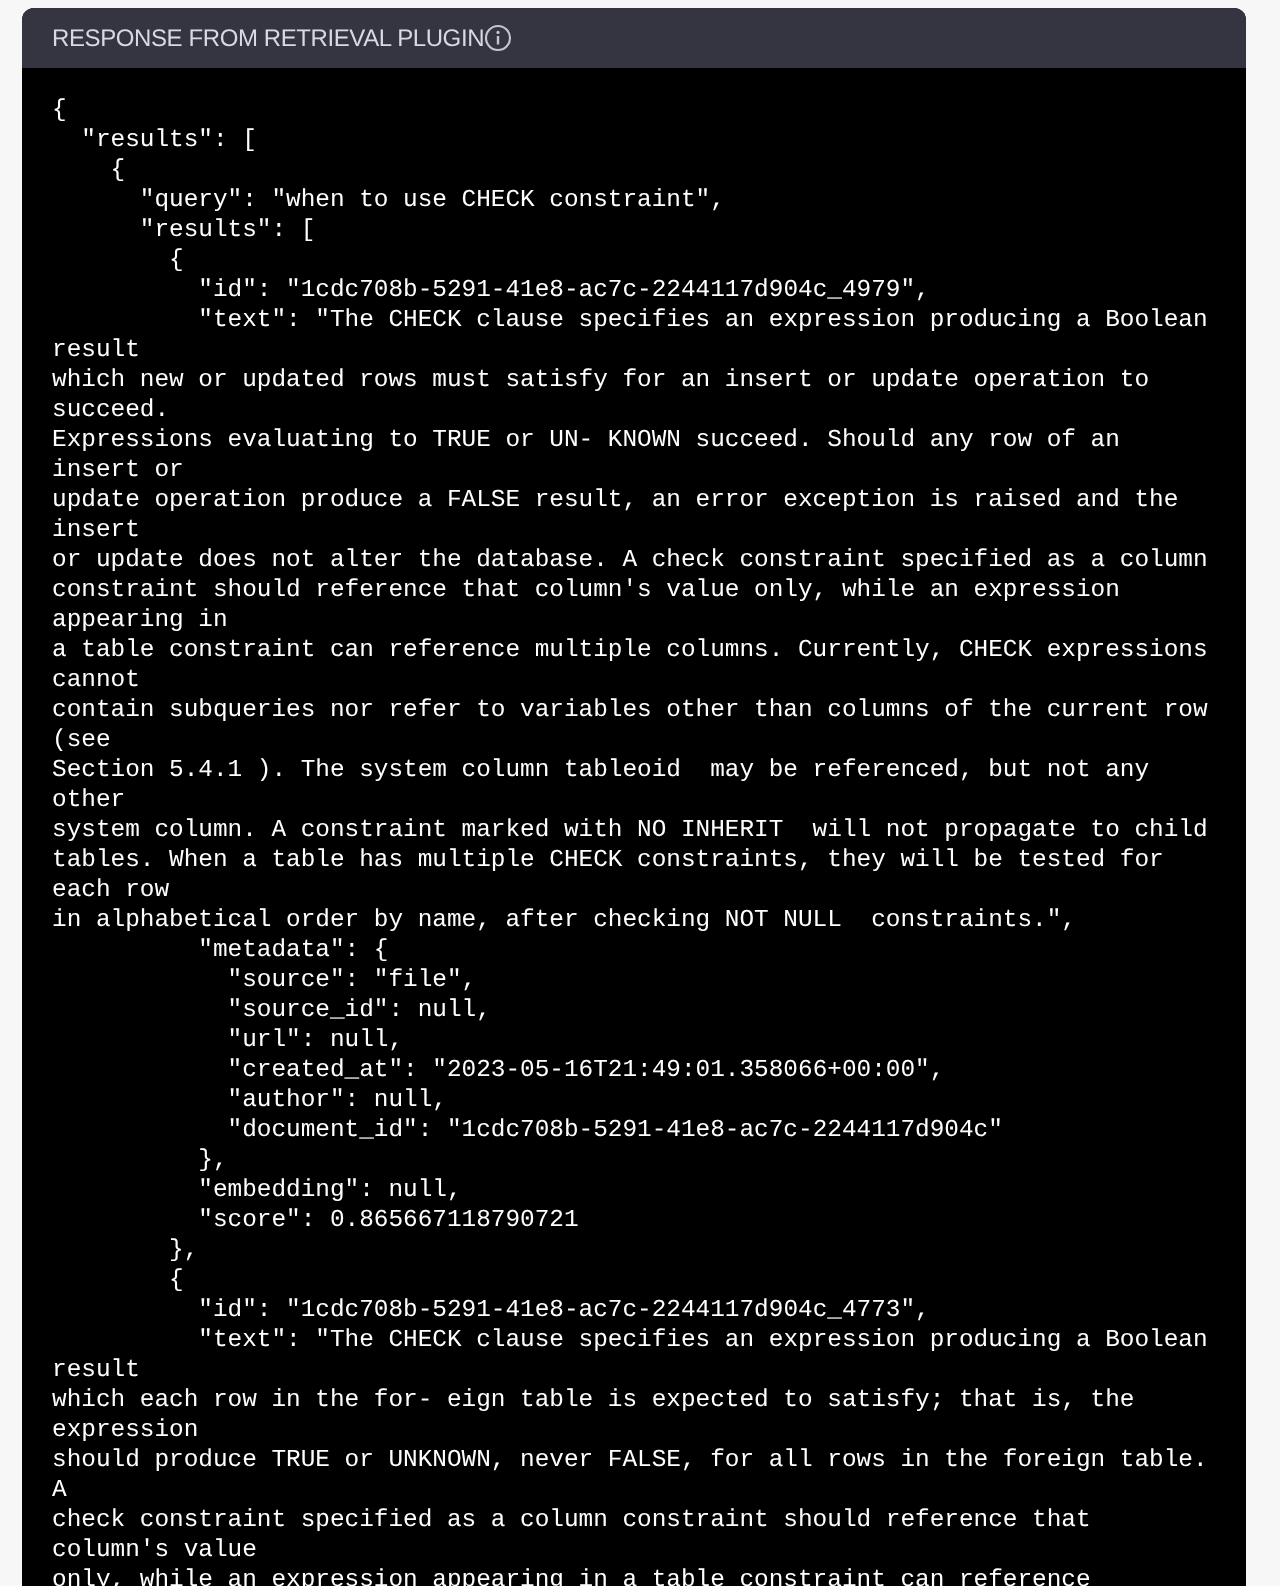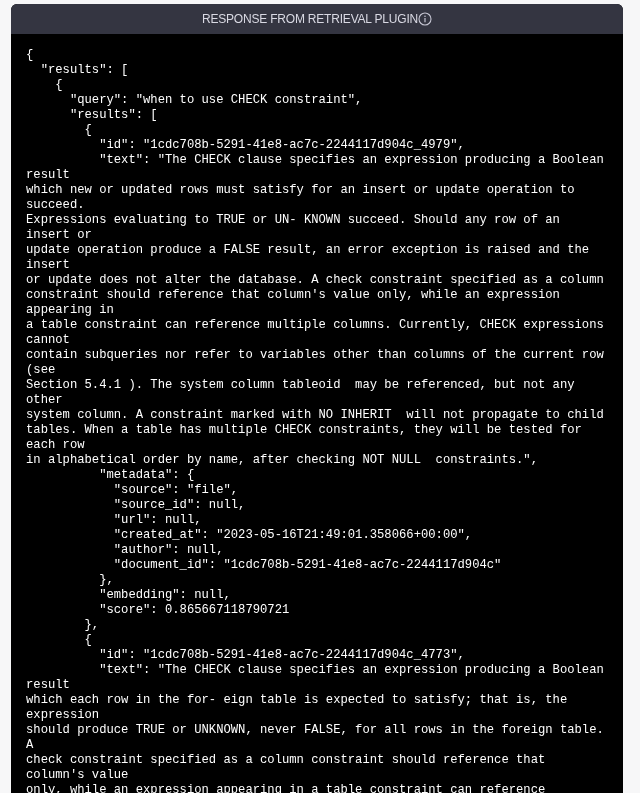--- a/index.html
+++ b/index.html
@@ -18,21 +18,21 @@
       height: 800px;
       border-radius: 6px 6px 0 0;
       overflow: hidden;
       background: #000000;
     }
     .panel-header {
       height: 30px;
       background: #343541;
       display: flex;
       align-items: center;
-      justify-content: center;
+      justify-content: flex-start;
       padding: 0 15px 0 15px;
       box-sizing: border-box;
     }
     .panel-title {
       font-family: "Liberation Sans", sans-serif;
       font-size: 12px;
       color: #d9d9e3;
       letter-spacing: -0.2px;
     }
     .info-icon {

